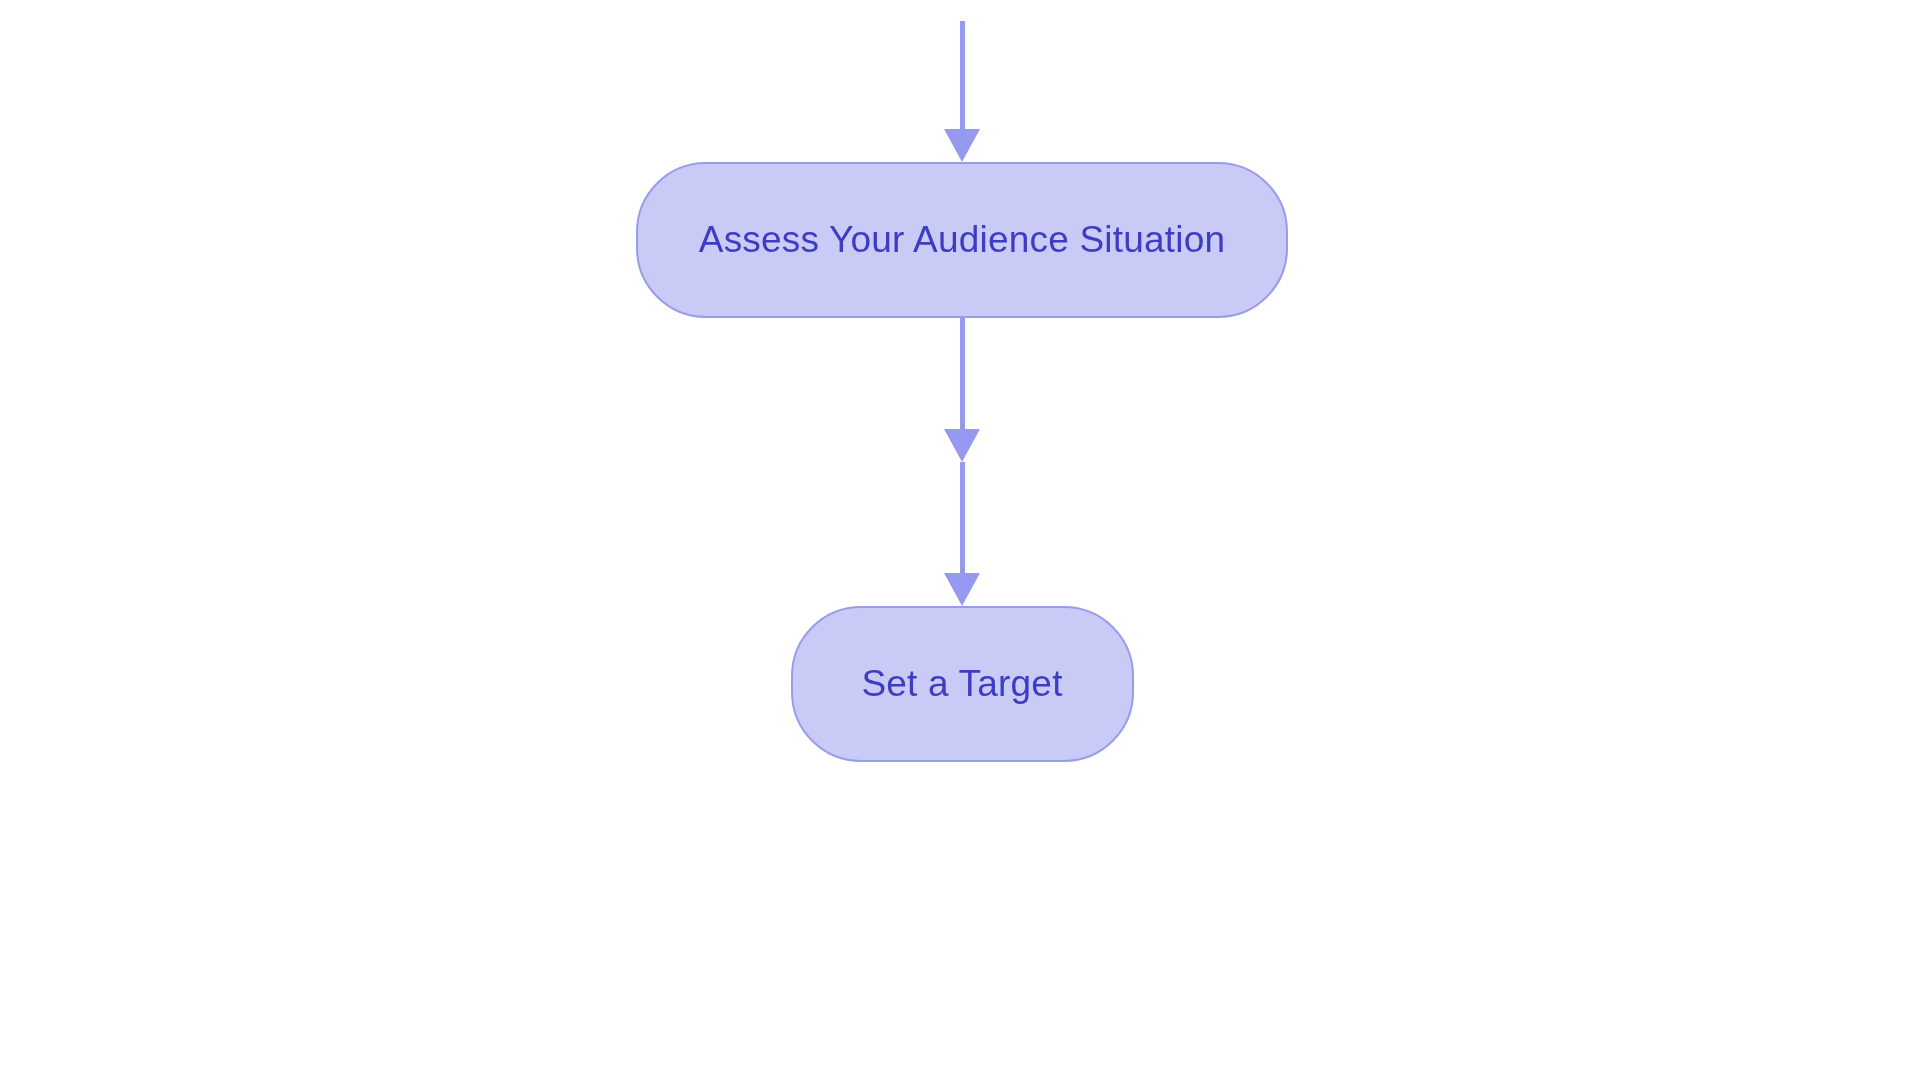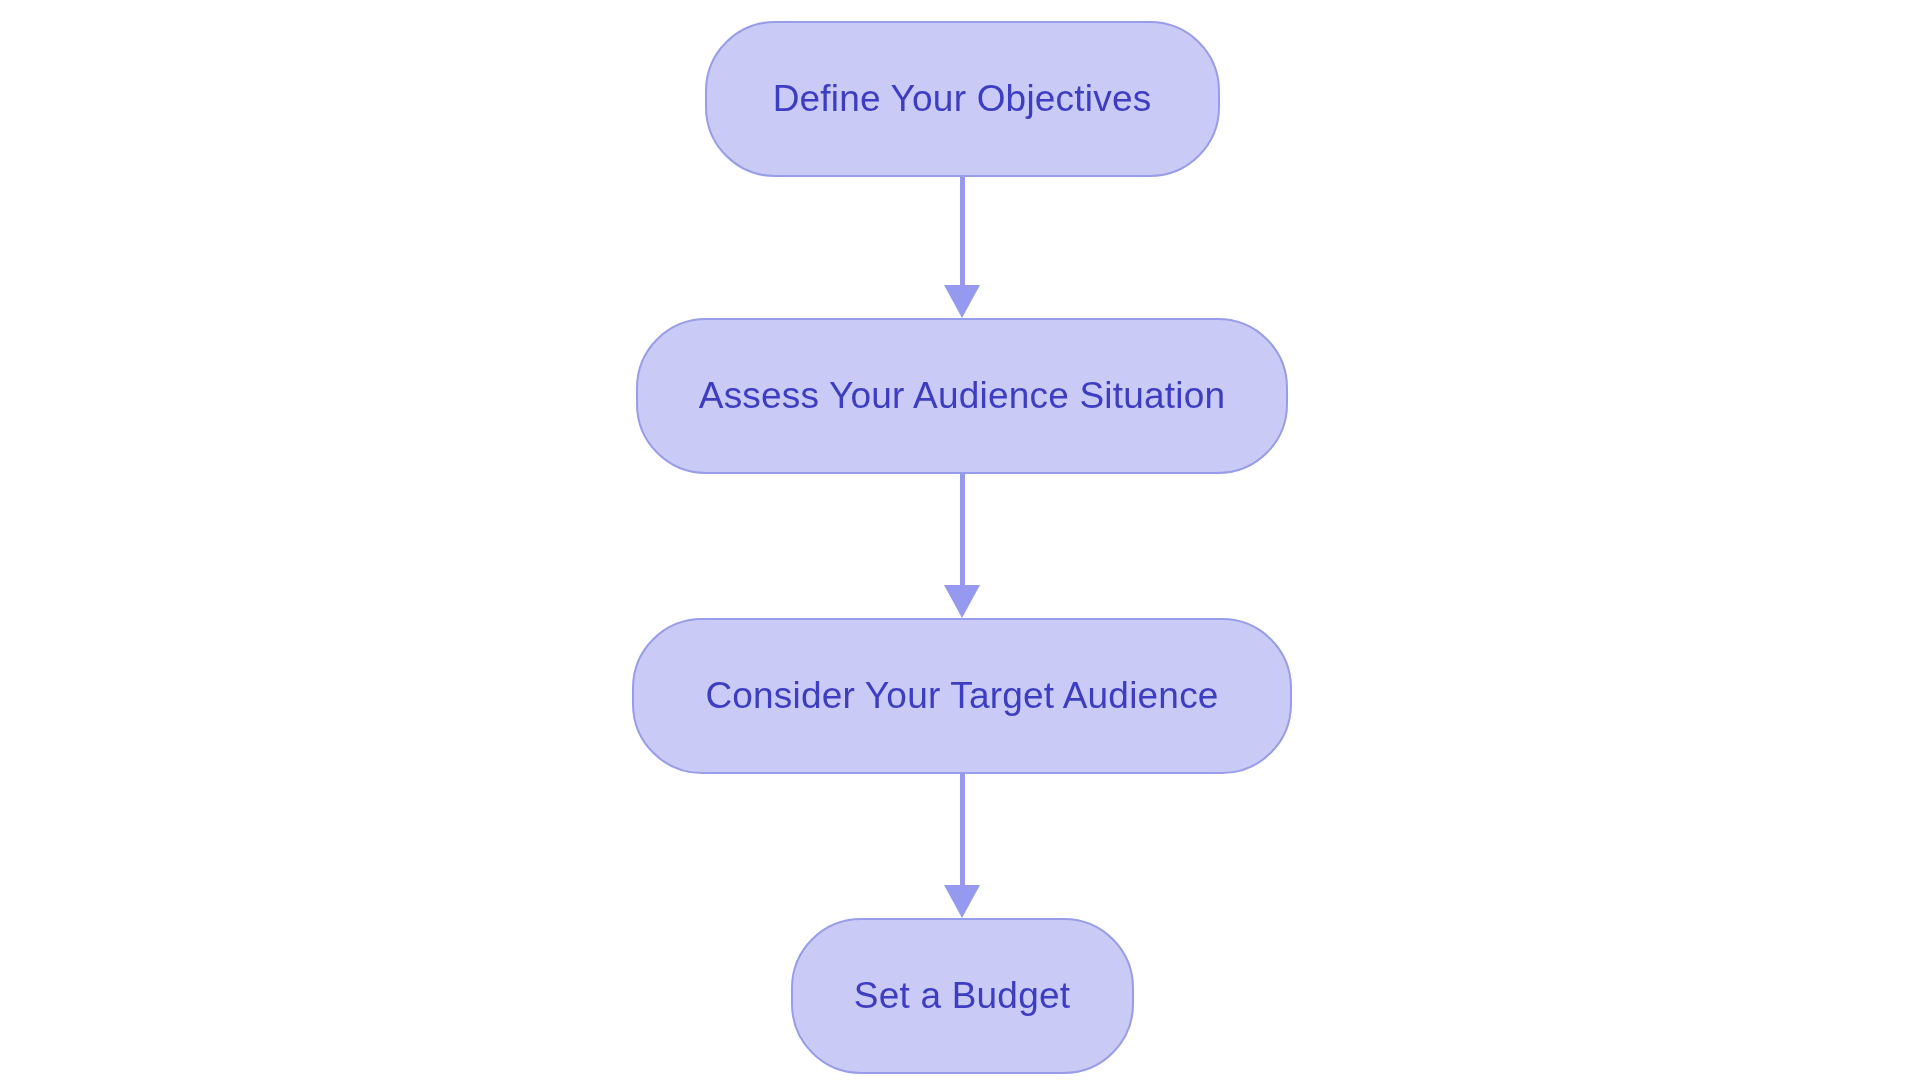--- a/index.html
+++ b/index.html
@@ -64,45 +64,39 @@
     border-right: 18px solid transparent;
     border-top: 33px solid var(--arrow-color, #959af0);
   }
 </style>
 </head>
 <body>
 
 <div class="canvas">
   <div class="flow-column">
 
-    <div class="flow-node w-1">
-      <span>Define Your Objectives</span>
-    </div>
 
     <div class="flow-arrow len-1">
       <div class="shaft"></div>
       <div class="head"></div>
     </div>
 
     <div class="flow-node w-2">
       <span>Assess Your Audience Situation</span>
     </div>
 
     <div class="flow-arrow len-2">
       <div class="shaft"></div>
       <div class="head"></div>
     </div>
 
-    <div class="flow-node w-3">
-      <span>Consider Your Target Audience</span>
-    </div>
 
     <div class="flow-arrow len-3">
       <div class="shaft"></div>
       <div class="head"></div>
     </div>
 
     <div class="flow-node w-4">
-      <span>Set a Budget</span>
+      <span>Set a Target</span>
     </div>
 
   </div>
 </div>
 
 </body></html>

